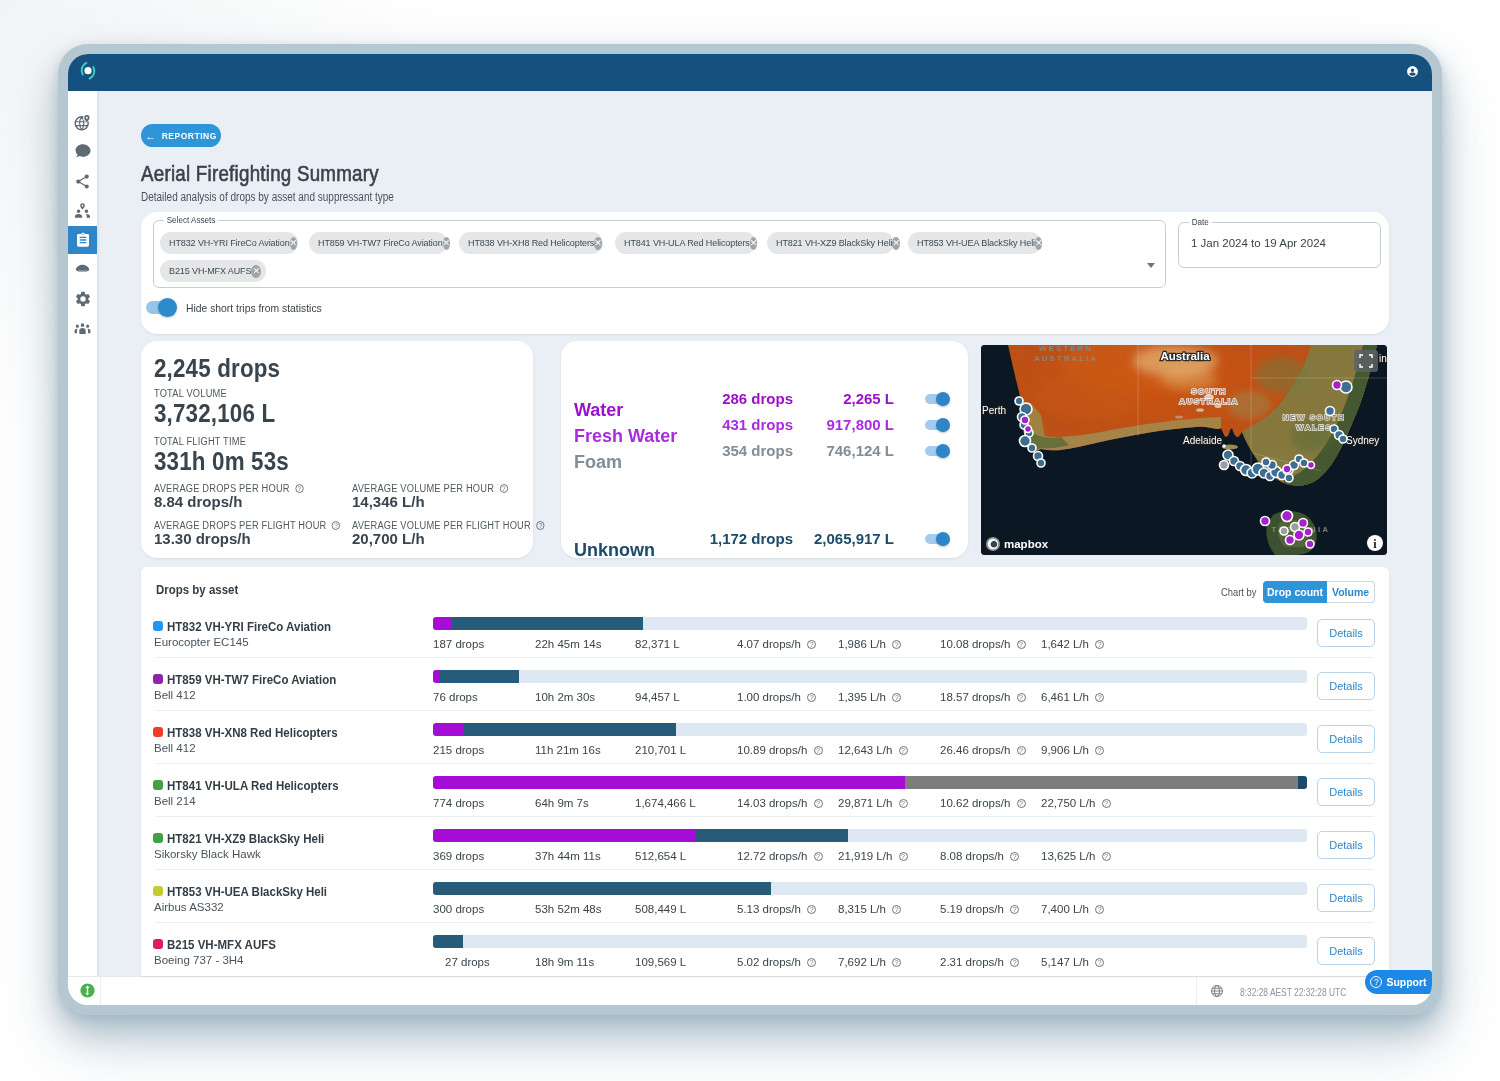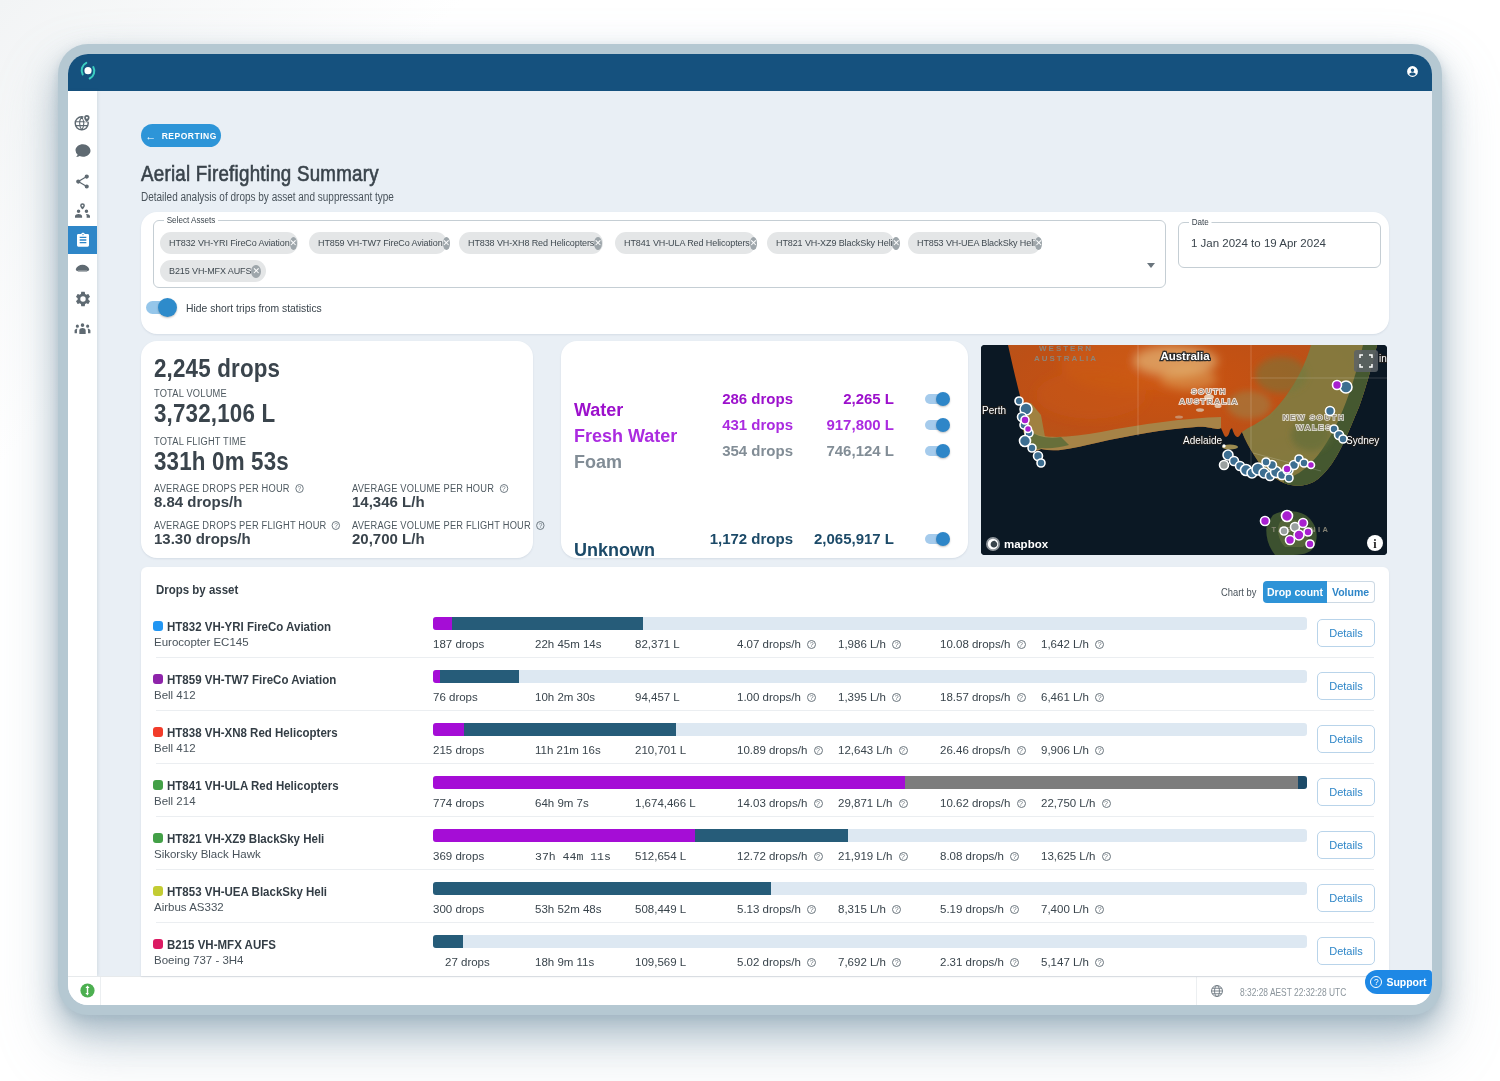--- a/index.html
+++ b/index.html
@@ -465,21 +465,21 @@
       </div>
       <div class="assetrow" style="top:262px;">
         <div class="adot" style="background:#43a047;"></div>
         <div class="aname">HT821 VH-XZ9 BlackSky Heli</div>
         <div class="asub">Sikorsky Black Hawk</div>
         <div class="abar">
             <div class="aseg" style="left:0;width:262px;background:#a50dd6;"></div>
             <div class="aseg" style="left:262px;width:153px;background:#265c79;"></div>
           </div>
         <div class="astat" style="left:292px;">369 drops</div>
-        <div class="astat" style="left:394px;font-family:Liberation Mono, monospace;">37h 44m 11s</div>
+        <div class="astat" style="left:394px;">37h 44m 11s</div>
         <div class="astat" style="left:494px;">512,654 L</div>
         <div class="astat" style="left:596px;">12.72 drops/h <span class="qi">?</span></div>
         <div class="astat" style="left:697px;">21,919 L/h <span class="qi">?</span></div>
         <div class="astat" style="left:799px;">8.08 drops/h <span class="qi">?</span></div>
         <div class="astat" style="left:900px;">13,625 L/h <span class="qi">?</span></div>
         <div class="details">Details</div>
       </div>
       <div class="assetrow" style="top:315px;">
         <div class="adot" style="background:#c3cc33;"></div>
         <div class="aname">HT853 VH-UEA BlackSky Heli</div>

